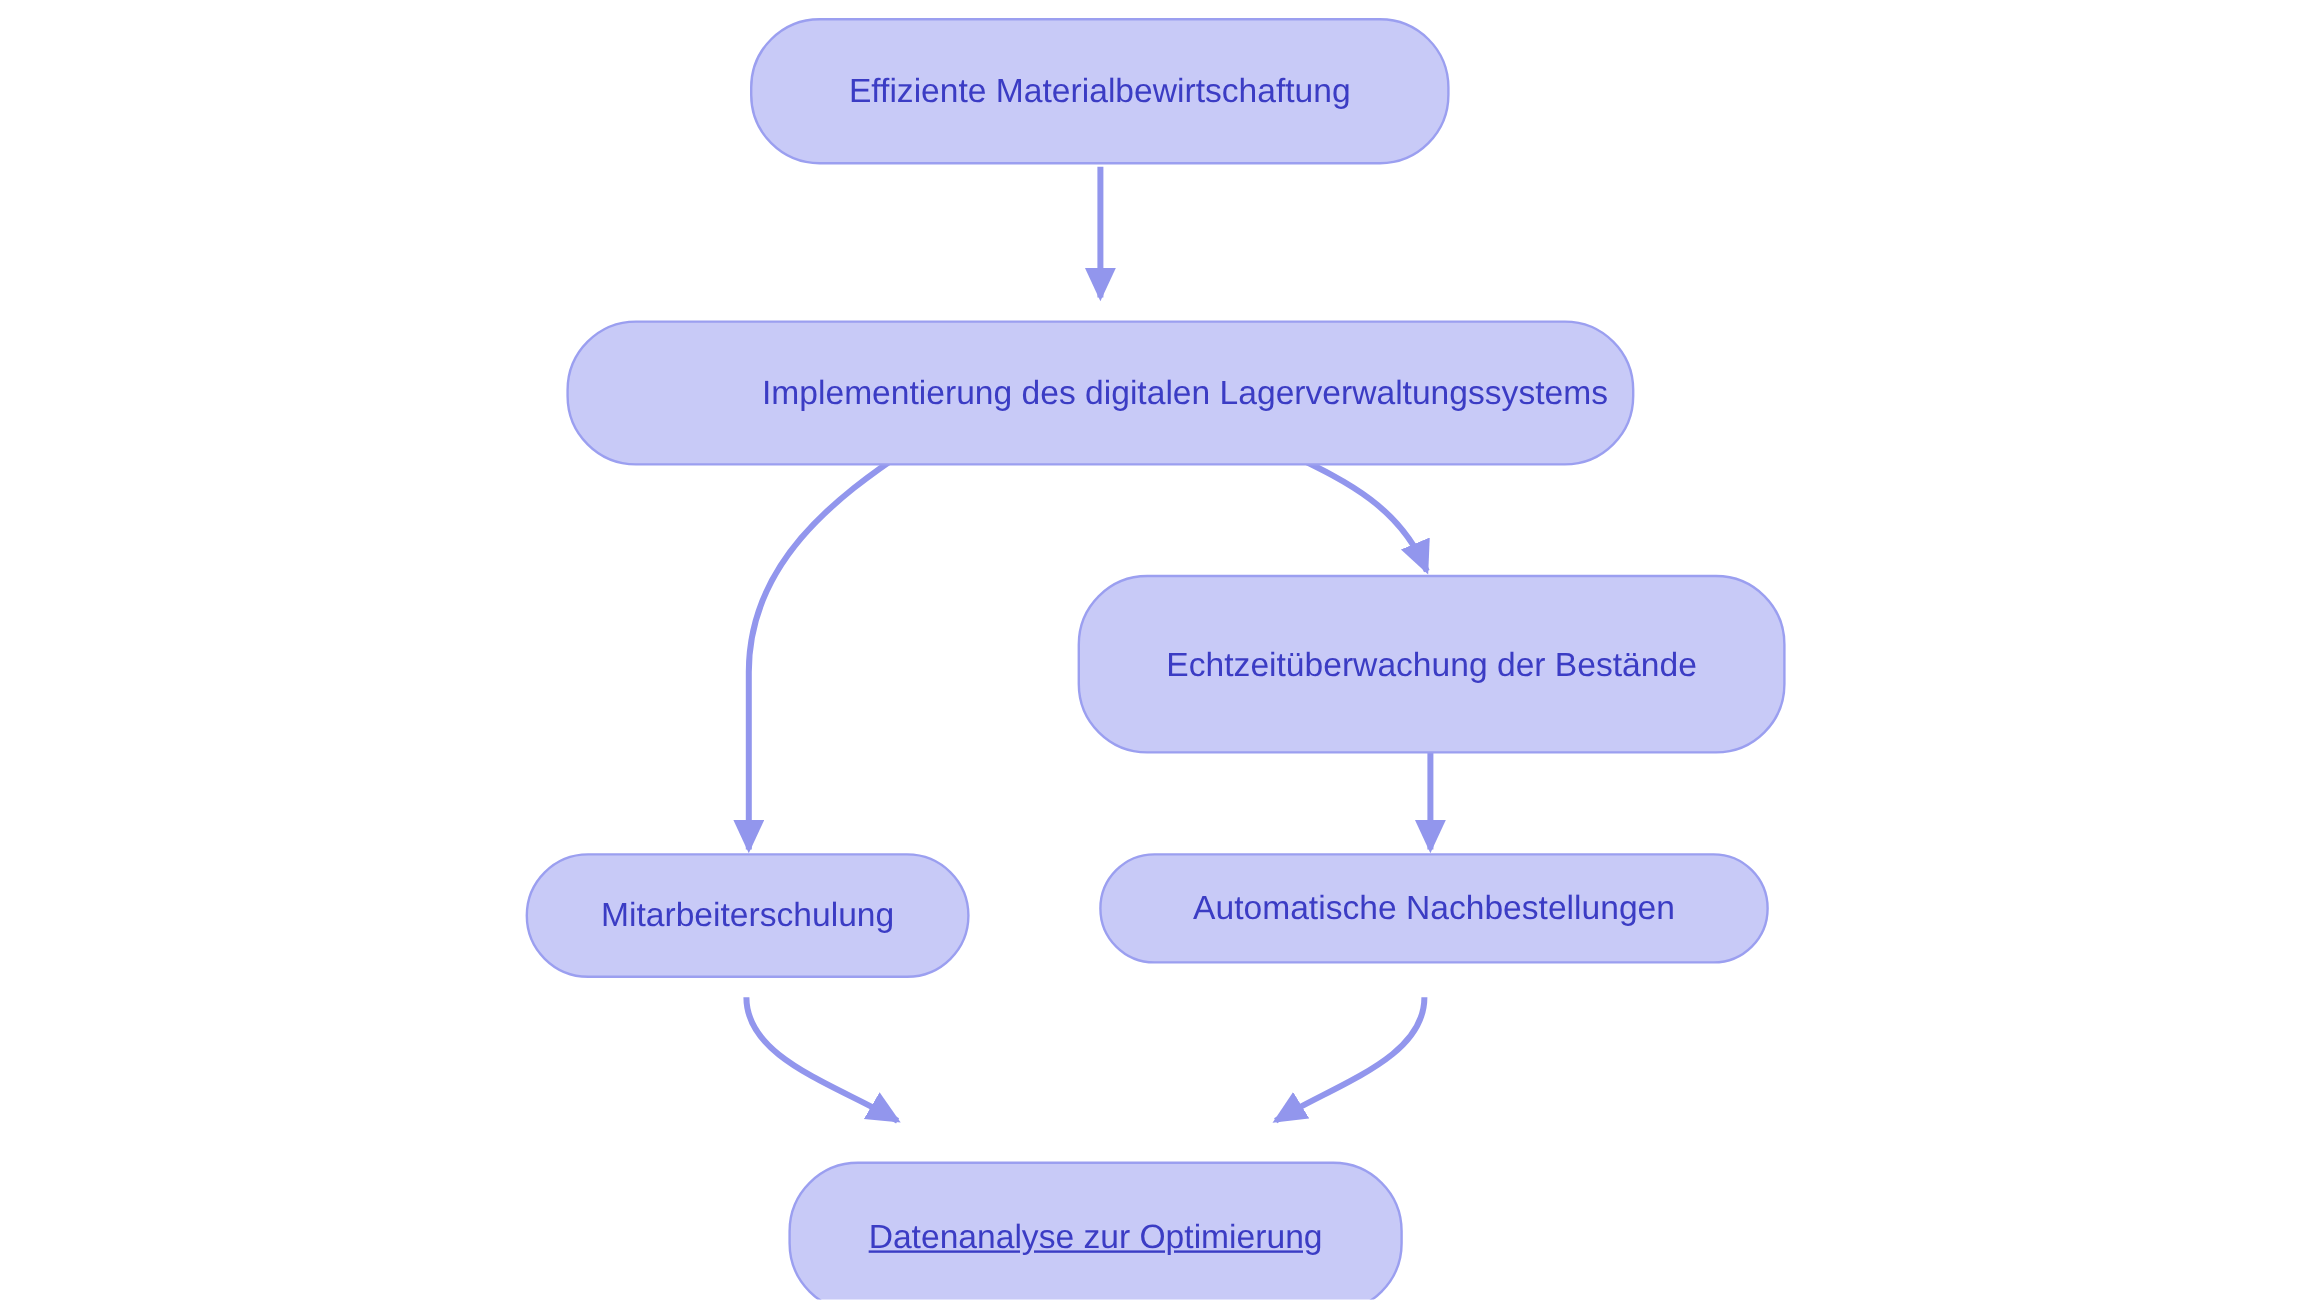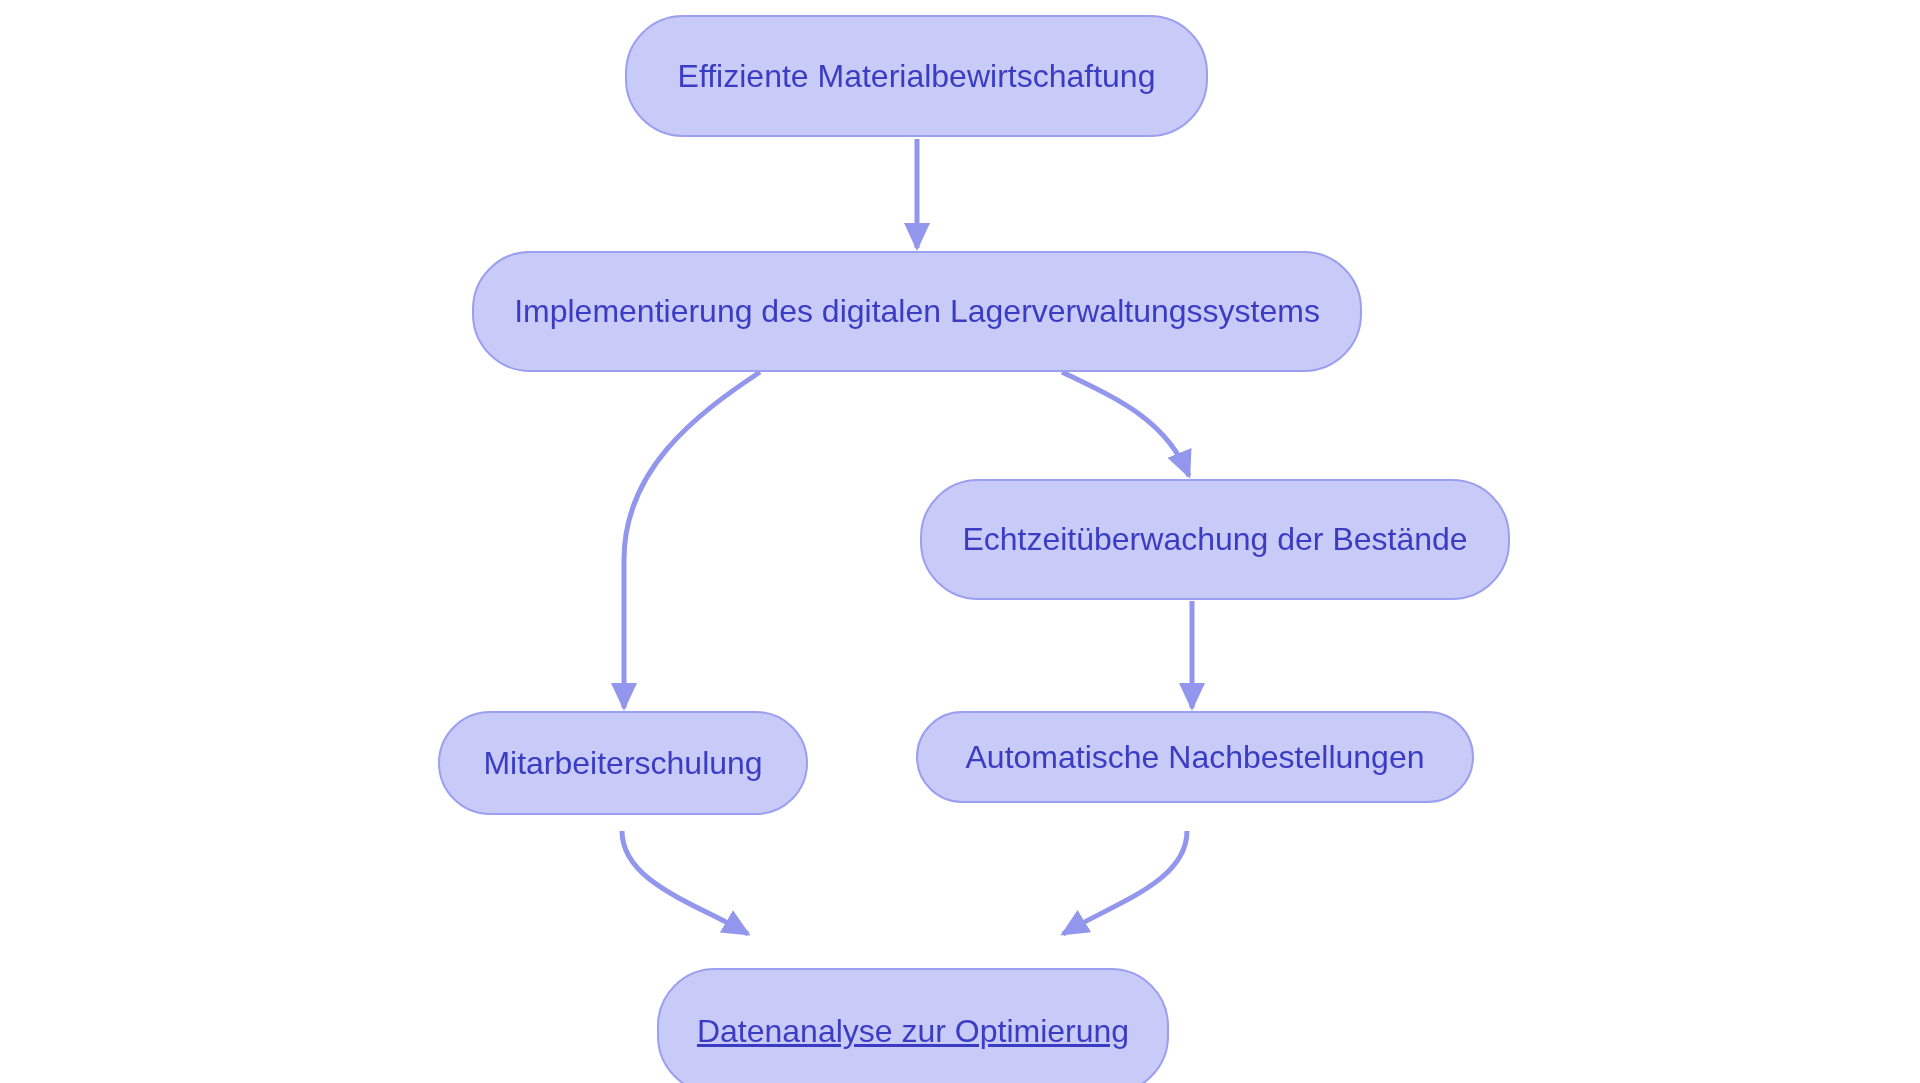--- a/index.html
+++ b/index.html
@@ -33,21 +33,21 @@
     position: absolute;
     box-sizing: border-box;
     background: #c8caf7;
     border: 2.5px solid #9b9ff0;
     border-radius: 58px;
     display: flex;
     align-items: center;
     justify-content: center;
     text-align: center;
     color: #3b3cc4;
-    font-size: 32px;
+    font-size: 28px;
     line-height: 1.2;
     padding: 0 20px;
   }
 </style>
 </head>
 <body>
 
 <div class="canvas">
 
   <svg class="edges" width="1920" height="1083" viewBox="0 0 1920 1083" xmlns="http://www.w3.org/2000/svg">
@@ -61,25 +61,25 @@
     <path class="edge" d="M1062,372 C1115,398 1165,418 1189,476" marker-end="url(#arrowhead)"></path>
     <path class="edge" d="M1192,601 L1192,708" marker-end="url(#arrowhead)"></path>
     <path class="edge" d="M622,831 C622,882 695,903 748,934" marker-end="url(#arrowhead)"></path>
     <path class="edge" d="M1187,831 C1187,882 1114,903 1063,934" marker-end="url(#arrowhead)"></path>
   </svg>
 
   <div class="node" style="left:625px; top:15px; width:583px; height:122px;">
     <span>Effiziente Materialbewirtschaftung</span>
   </div>
 
-  <div class="node" style="left:472px; top:251px; width:890px; height:121px;">
+  <div class="node" style="left:472px; top:267px; width:890px; height:121px;justify-content:flex-end;">
     <span>Implementierung des digitalen Lagerverwaltungssystems</span>
   </div>
 
-  <div class="node" style="left:920px; top:479px; width:590px; height:121px;">
+  <div class="node" style="left:898px; top:479px; width:590px; height:149px;">
     <span>Echtzeitüberwachung der Bestände</span>
   </div>
 
   <div class="node" style="left:438px; top:711px; width:370px; height:104px;">
     <span>Mitarbeiterschulung</span>
   </div>
 
   <div class="node" style="left:916px; top:711px; width:558px; height:92px;">
     <span>Automatische Nachbestellungen</span>
   </div>

